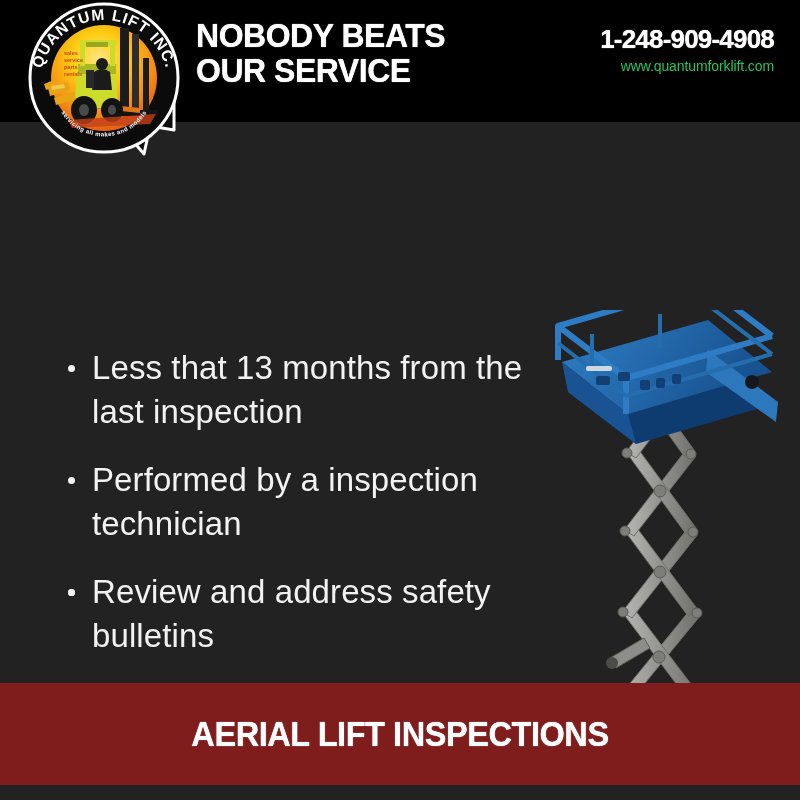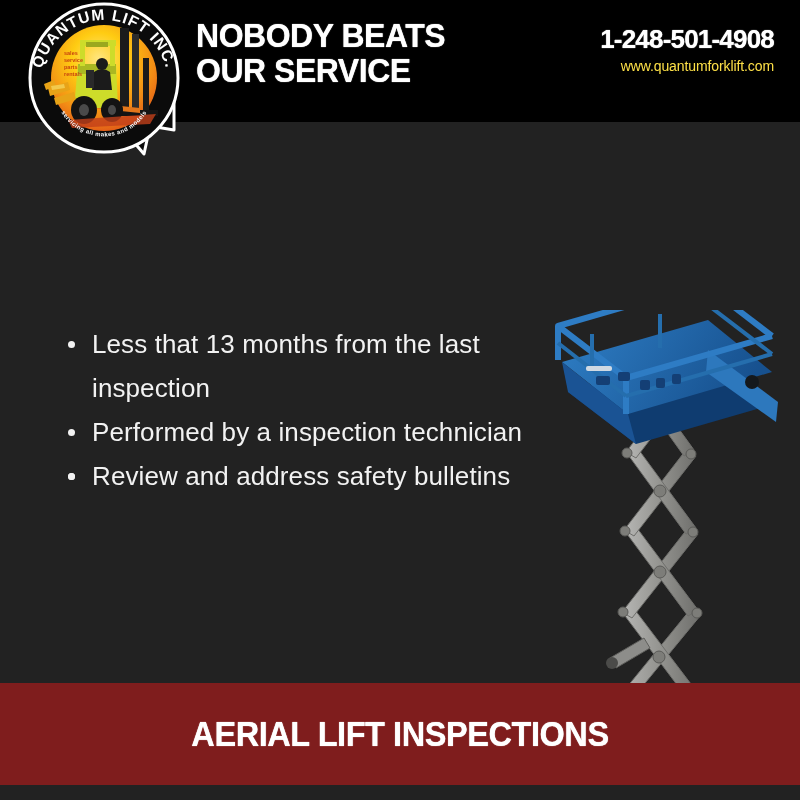--- a/index.html
+++ b/index.html
@@ -66,21 +66,21 @@
   .contact .phone {
     color: #ffffff;
     font-weight: bold;
     font-size: 26px;
     line-height: 30px;
     letter-spacing: -0.8px;
     white-space: nowrap;
     text-shadow: 0 0 1px #fff;
   }
   .contact .site {
-    color: #fde047;
+    color: #22c55e;
     font-size: 14px;
     line-height: 20px;
     letter-spacing: -0.1px;
     white-space: nowrap;
     margin-top: 2px;
   }
 
   
   .body-area {
     position: absolute;
@@ -98,24 +98,25 @@
     width: 480px;
     margin: 0;
     padding: 0;
     list-style: none;
     z-index: 3;
   }
   .bullet-item {
     position: relative;
     padding-left: 30px;
     color: #f2f2f2;
-    font-size: 26px;
+    font-size: 33px;
     line-height: 44px;
     font-weight: normal;
     letter-spacing: 0.1px;
+    margin-top: 24px;
   }
   .bullet-item .dot {
     position: absolute;
     left: 6px;
     top: 19px;
     width: 7px;
     height: 7px;
     border-radius: 50%;
     background: #f2f2f2;
   }
@@ -308,21 +309,21 @@
   </div>
 
   <div class="header-band"></div>
 
   <div class="headline">
     <span class="l1">NOBODY BEATS</span>
     <span class="l2">OUR SERVICE</span>
   </div>
 
   <div class="contact">
-    <div class="phone">1-248-501-4908</div>
+    <div class="phone">1-248-909-4908</div>
     <div class="site">www.quantumforklift.com</div>
   </div>
 
   <div class="logo-wrap">
     <svg width="160" height="158" viewBox="0 0 160 158" xmlns="http://www.w3.org/2000/svg">
       <defs>
         <radialGradient id="badgeGrad" cx="0.45" cy="0.32" r="0.78">
           <stop offset="0" stop-color="#ffe680"></stop>
           <stop offset="0.32" stop-color="#ffcc12"></stop>
           <stop offset="0.68" stop-color="#f28b15"></stop>

